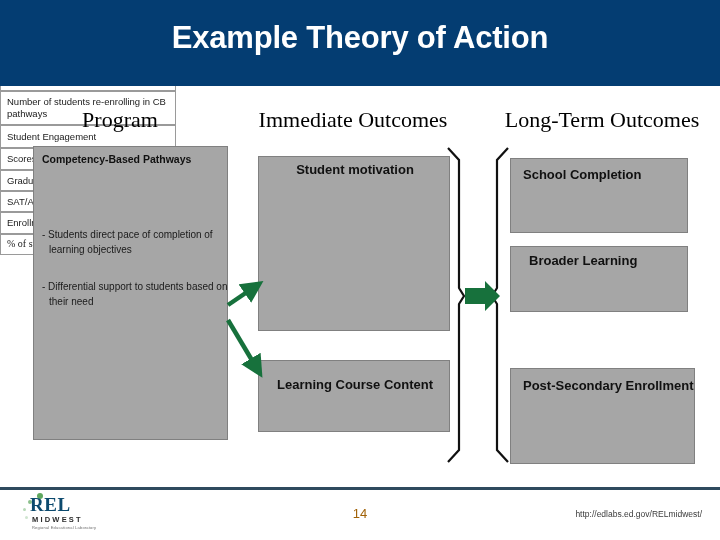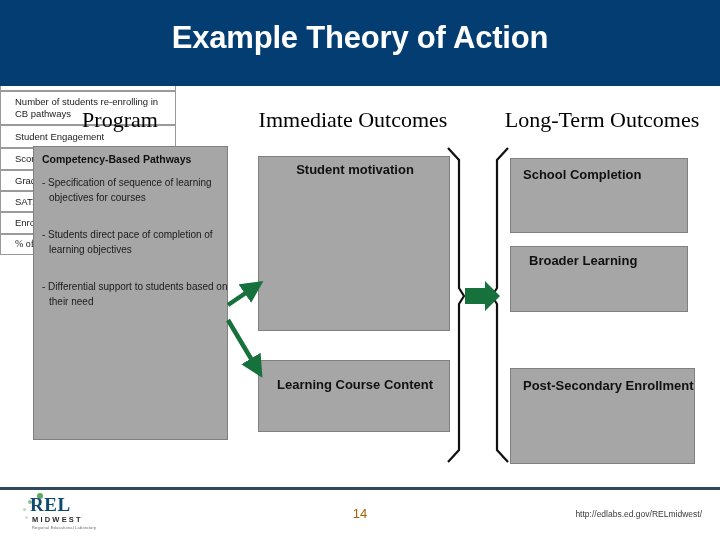--- a/index.html
+++ b/index.html
@@ -62,21 +62,21 @@
 
   
   .measure {
     background: #ffffff;
     border: 1px solid #9a9a9a;
     box-sizing: border-box;
     font-size: 9.5px;
     color: #1a1a1a;
     display: flex;
     align-items: center;
-    padding: 3px 14px;
+    padding: 3px 6px;
     line-height: 1.25;
   }
   .measure.serif {
     font-family: "Liberation Serif", serif;
     font-size: 10px;
   }
 
   
   #program-panel {
     left: 33px; top: 146px; width: 195px; height: 294px;
@@ -200,21 +200,20 @@
 <div id="title-bar">
   <div class="title-text">Example Theory of Action</div>
 </div>
 
 <div class="col-heading" id="heading-program">Program</div>
 <div class="col-heading" id="heading-immediate">Immediate Outcomes</div>
 <div class="col-heading" id="heading-longterm">Long-Term Outcomes</div>
 
 <div class="panel" id="program-panel">
   <div id="program-title">Competency-Based Pathways</div>
-  <div class="program-bullet" id="program-bullet-0">- Specification of sequence of learning objectives for courses</div>
   <div class="program-bullet" id="program-bullet-1">- Students direct pace of completion of learning objectives</div>
   <div class="program-bullet" id="program-bullet-2">- Differential support to students based on their need</div>
 </div>
 <div class="measure" id="program-measure-0">Fidelity Information</div>
 <div class="measure" id="program-measure-1">Utilization</div>
 
 <div class="panel" id="motivation-panel">
   <div class="panel-title" id="motivation-title">Student motivation</div>
 </div>
 <div class="measure" id="mot-measure-0">Student Attitudes Toward Subject</div>

